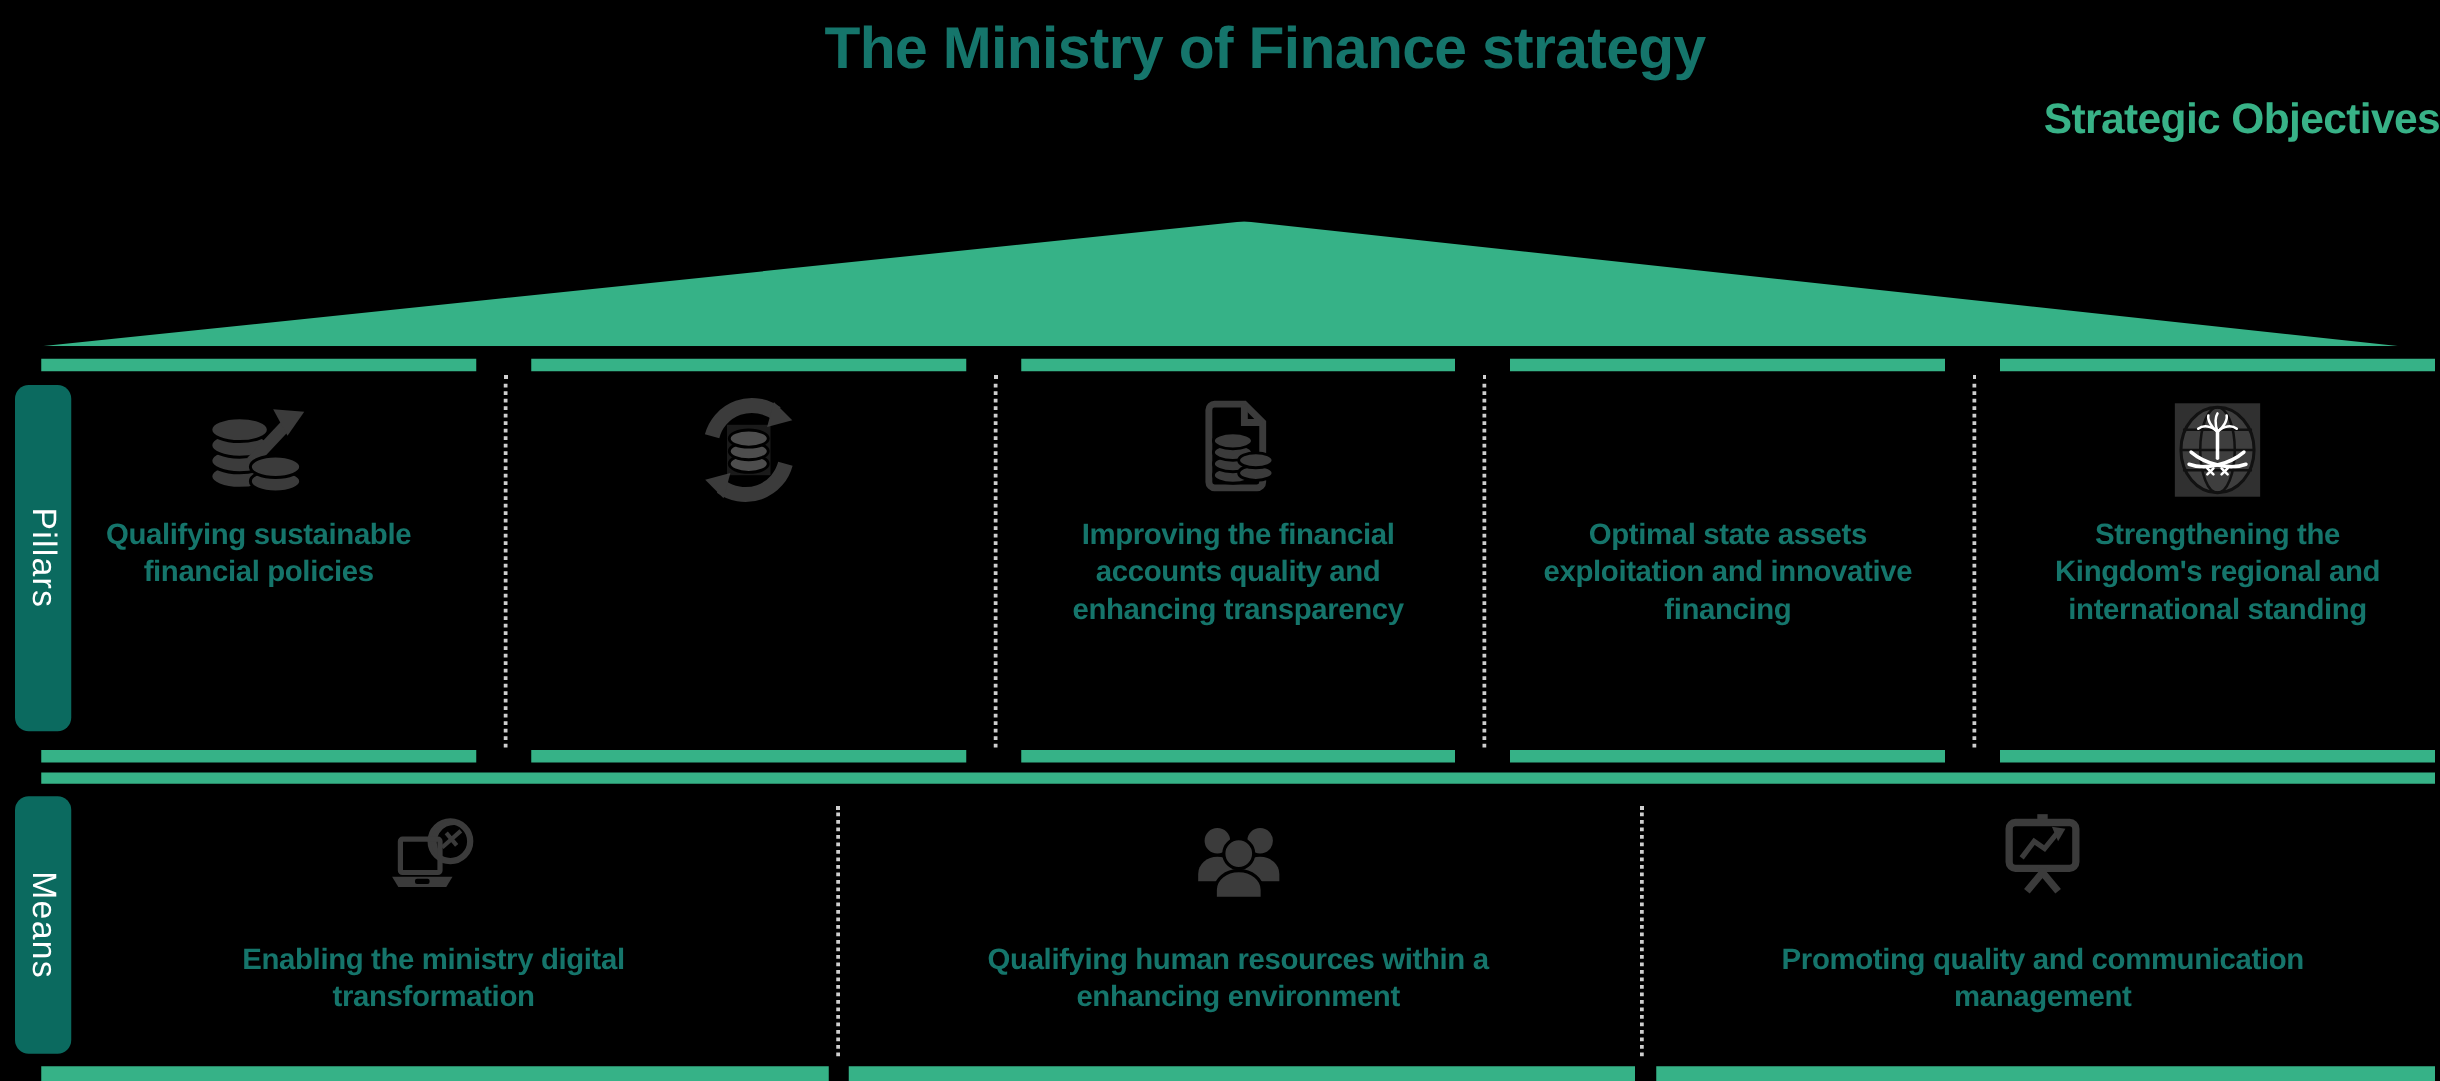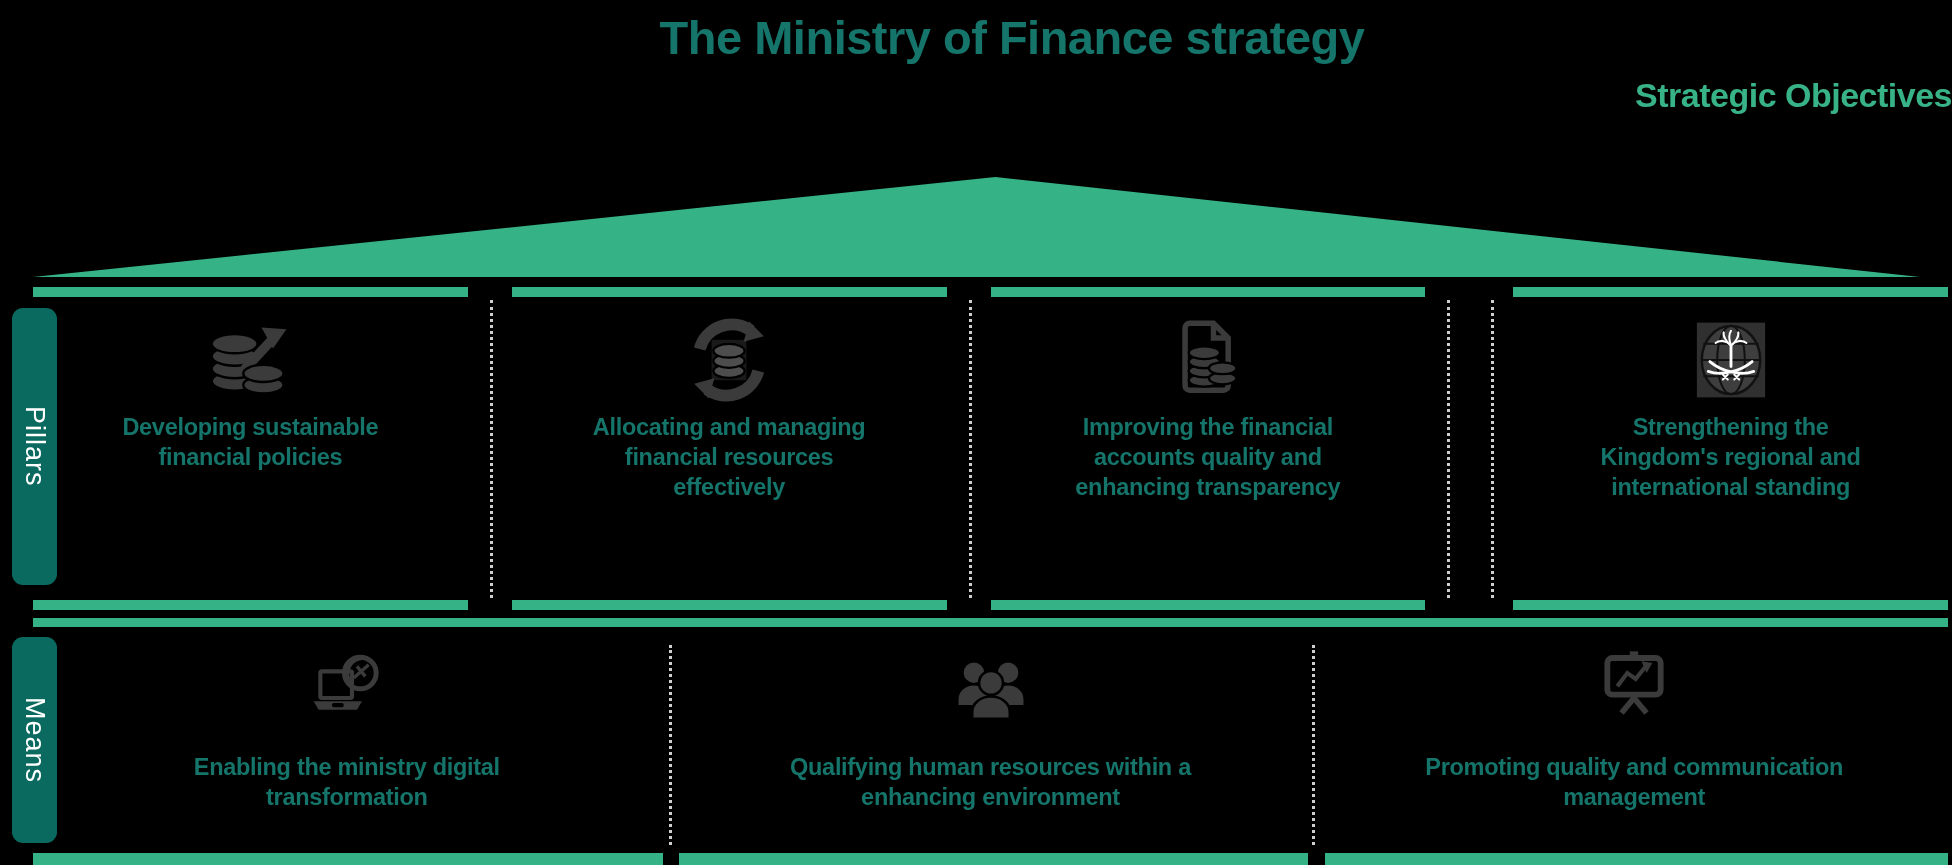--- a/index.html
+++ b/index.html
@@ -103,21 +103,21 @@
             <ellipse cx="32" cy="31" rx="24" ry="10"></ellipse>
           </g>
           <path d="M42 58 L70 28" stroke="#3B3B3B" stroke-width="10" fill="none"></path>
           <polygon points="60,14 86,16 72,36" fill="#3B3B3B"></polygon>
           <g fill="#3B3B3B" stroke="#000" stroke-width="2.5">
             <ellipse cx="62" cy="74" rx="21" ry="9"></ellipse>
             <ellipse cx="62" cy="62" rx="21" ry="9"></ellipse>
           </g>
         </svg>
       </div>
-      <div class="ptext">Developing sustainable financial policies</div>
+      <div class="ptext">Qualifying sustainable financial policies</div>
     </div>
     <div class="bar bottom"></div>
   </div>
 
   <div class="divider p">
       <div class="dotline"></div>
     </div>
 
   <div class="col">
     <div class="bar"></div>
@@ -129,21 +129,20 @@
           <polygon points="70,6 86,22 64,28" fill="#3B3B3B"></polygon>
           <polygon points="26,90 10,74 32,68" fill="#3B3B3B"></polygon>
           <rect x="29" y="26" width="38" height="44" fill="#4A4A4A" opacity="0.35"></rect>
           <g fill="#4D4D4D" stroke="#000" stroke-width="2.5">
             <ellipse cx="48" cy="60" rx="17" ry="7.5"></ellipse>
             <ellipse cx="48" cy="49" rx="17" ry="7.5"></ellipse>
             <ellipse cx="48" cy="38" rx="17" ry="7.5"></ellipse>
           </g>
         </svg>
       </div>
-      <div class="ptext">Allocating and managing financial resources effectively</div>
     </div>
     <div class="bar bottom"></div>
   </div>
 
   <div class="divider p">
       <div class="dotline"></div>
     </div>
 
   <div class="col">
     <div class="bar"></div>
@@ -164,20 +163,28 @@
       </div>
       <div class="ptext">Improving the financial accounts  quality and enhancing transparency</div>
     </div>
     <div class="bar bottom"></div>
   </div>
 
   <div class="divider p">
       <div class="dotline"></div>
     </div>
 
+  <div class="col">
+    <div class="bar"></div>
+    <div class="pcontent">
+      <div class="picon-area"></div>
+      <div class="ptext">Optimal state assets exploitation and innovative financing</div>
+    </div>
+    <div class="bar bottom"></div>
+  </div>
 
   <div class="divider p">
       <div class="dotline"></div>
     </div>
 
   <div class="col">
     <div class="bar"></div>
     <div class="pcontent">
       <div class="picon-area">
         <svg width="78" height="78" viewBox="0 0 96 96">

